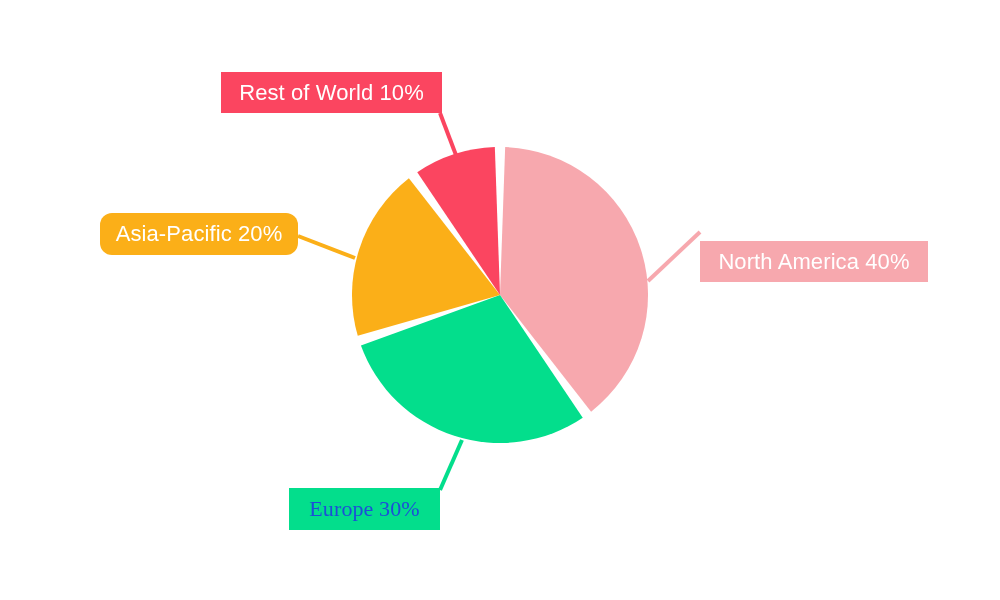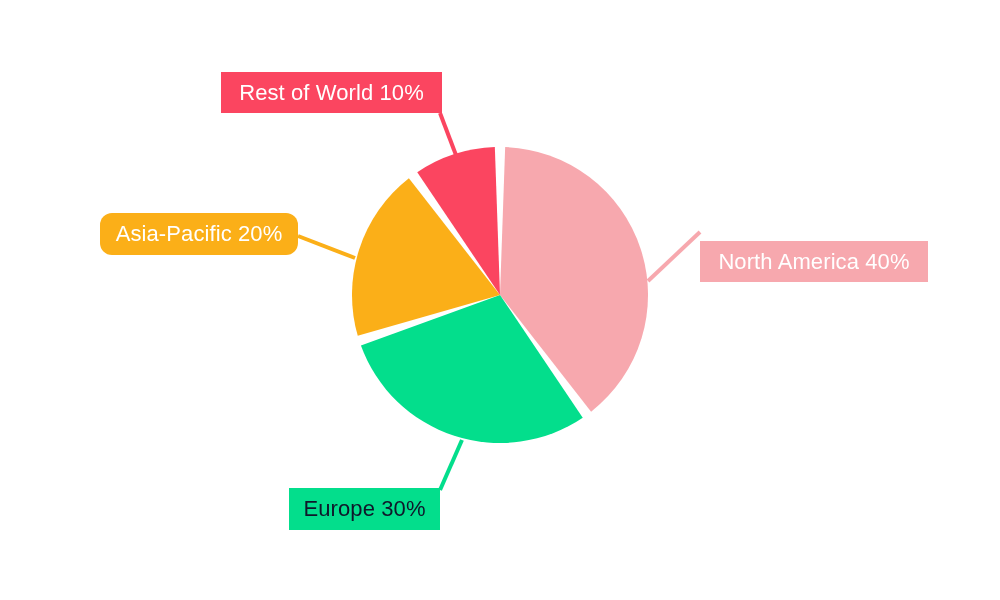--- a/index.html
+++ b/index.html
@@ -88,21 +88,21 @@
       <path id="slice-europe" d="M 500.00 295.00 L 582.76 417.70 A 148 148 0 0 1 360.93 345.62 Z" fill="#03de8c"></path>
       <path id="slice-asia-pacific" d="M 500.00 295.00 L 357.73 335.79 A 148 148 0 0 1 408.88 178.37 Z" fill="#fbaf18"></path>
       <path id="slice-rest-of-world" d="M 500.00 295.00 L 417.24 172.30 A 148 148 0 0 1 494.83 147.09 Z" fill="#fb4560"></path>
     </g>
   </svg>
 
   <div class="slice-label" id="label-north-america" style="background-color: rgb(247, 168, 174); color: rgb(255, 255, 255);">
     <span>North America 40%</span>
   </div>
 
-  <div class="slice-label" id="label-europe" style="background-color: rgb(3, 222, 140); color: #0f172a;">
+  <div class="slice-label" id="label-europe" style="background-color: rgb(3, 222, 140); color: #1d4ed8; font-family: Liberation Serif, serif;">
     <span>Europe 30%</span>
   </div>
 
   <div class="slice-label" id="label-asia-pacific" style="background-color: rgb(251, 175, 24); color: rgb(255, 255, 255);">
     <span>Asia-Pacific 20%</span>
   </div>
 
   <div class="slice-label" id="label-rest-of-world" style="background-color: rgb(251, 69, 96); color: rgb(255, 255, 255);">
     <span>Rest of World 10%</span>
   </div>

